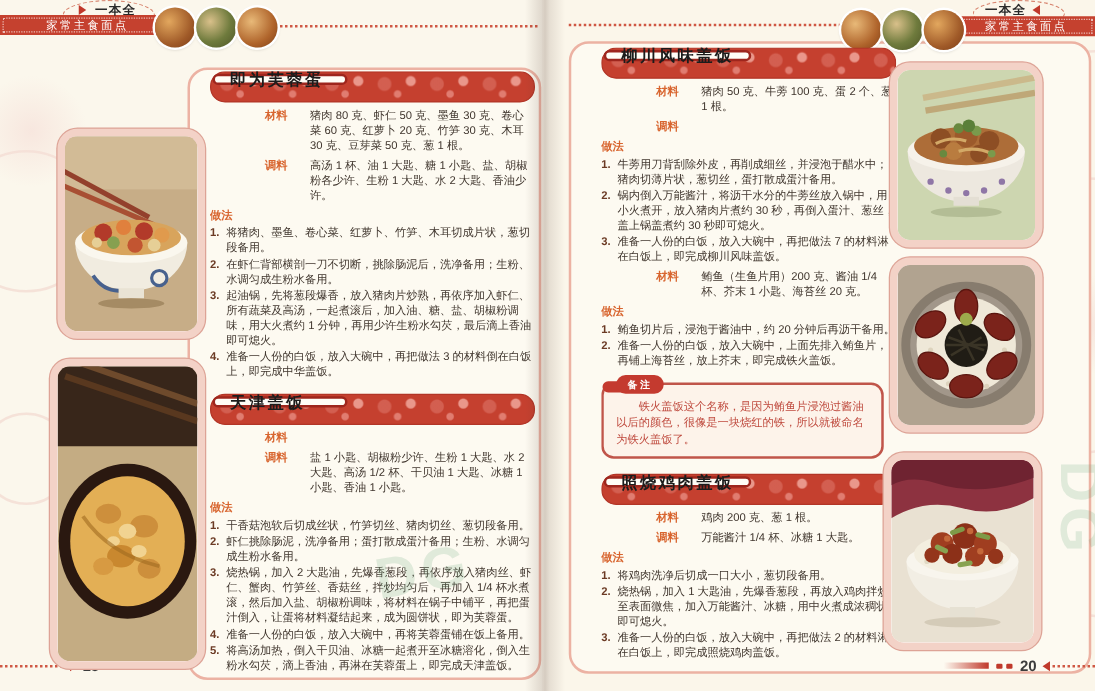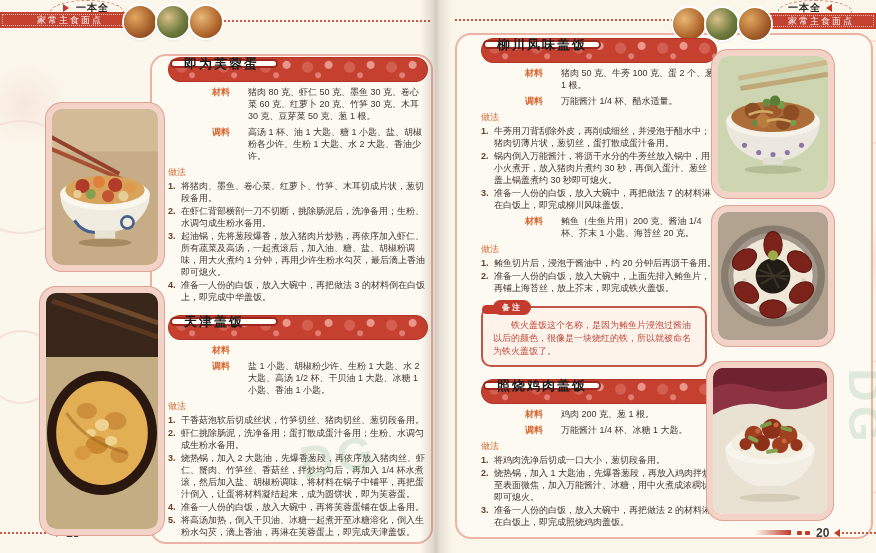--- a/index.html
+++ b/index.html
@@ -39,21 +39,21 @@
         background-image:radial-gradient(circle at 80% 30%,rgba(240,166,155,.85) 0 3.5px,rgba(0,0,0,0) 4.5px),
                          radial-gradient(circle at 55% 75%,rgba(236,150,140,.7) 0 2.5px,rgba(0,0,0,0) 3.5px),
                          radial-gradient(circle at 30% 40%,rgba(222,120,108,.55) 0 5px,rgba(0,0,0,0) 6px);
         background-size:42px 23px;}
   .tbar .pill{position:absolute;left:1px;top:1px;bottom:13px;min-width:108px;background:#fffdf6;border:2px solid #9e261d;
         border-radius:10px;display:flex;align-items:center;padding:0 12px;font-size:13px;font-weight:bold;color:#1c1c1c;letter-spacing:2px;box-sizing:border-box;}
   .tbar.again{margin-top:12px;}
   .ing{display:flex;margin-top:4px;}
   .lab{flex:none;width:36px;font-weight:bold;color:#d8652f;font-size:9px;line-height:12px;padding-left:44px;}
   .val{flex:1;font-size:9px;line-height:12px;color:#40362e;}
-  .mlab{margin-top:4px;font-weight:normal;color:#d8652f;font-size:9px;line-height:12px;}
+  .mlab{margin-top:4px;font-weight:bold;color:#d8652f;font-size:9px;line-height:12px;}
   .steps{list-style:none;margin:2px 0 0 0;padding:0;counter-reset:st;}
   .steps li{counter-increment:st;position:relative;padding-left:13px;font-size:9px;line-height:12px;color:#40362e;margin-bottom:1px;}
   .steps li::before{content:counter(st) ".";position:absolute;left:0;top:0;font-weight:bold;color:#6b3a24;}
 
   
   .notebox{position:relative;margin-top:12px;width:226px;border:2px solid #c0554a;border-radius:10px;background:#fdf3ea;box-sizing:border-box;}
   .notebox .ribbon{position:absolute;top:-8px;left:10px;background:#c43a2f;color:#fff;font-size:8px;font-weight:bold;
         padding:2px 9px;border-radius:8px;letter-spacing:2px;box-shadow:-14px 2px 0 -3px #c43a2f;}
   .notetext{margin:0;padding:11px 10px 7px 10px;font-size:9px;line-height:13px;color:#bf4a3e;text-indent:2em;}
 
@@ -293,21 +293,20 @@
 
       <div class="tbar">
         <span class="pill">柳川风味盖饭</span>
       </div>
       <div class="ing">
         <span class="lab">材料</span>
         <span class="val">猪肉 50 克、牛蒡 100 克、蛋 2 个、葱 1 根。</span>
       </div>
       <div class="ing">
         <span class="lab">调料</span>
-        <span class="val">万能酱汁 1/4 杯、醋水适量。</span>
       </div>
       <div class="mlab">做法</div>
       <ol class="steps">
         <li>牛蒡用刀背刮除外皮，再削成细丝，并浸泡于醋水中；猪肉切薄片状，葱切丝，蛋打散成蛋汁备用。</li>
         <li>锅内倒入万能酱汁，将沥干水分的牛蒡丝放入锅中，用小火煮开，放入猪肉片煮约 30 秒，再倒入蛋汁、葱丝，盖上锅盖煮约 30 秒即可熄火。</li>
         <li>准备一人份的白饭，放入大碗中，再把做法 7 的材料淋在白饭上，即完成柳川风味盖饭。</li>
       </ol>
 
       <div class="ing">
         <span class="lab">材料</span>

